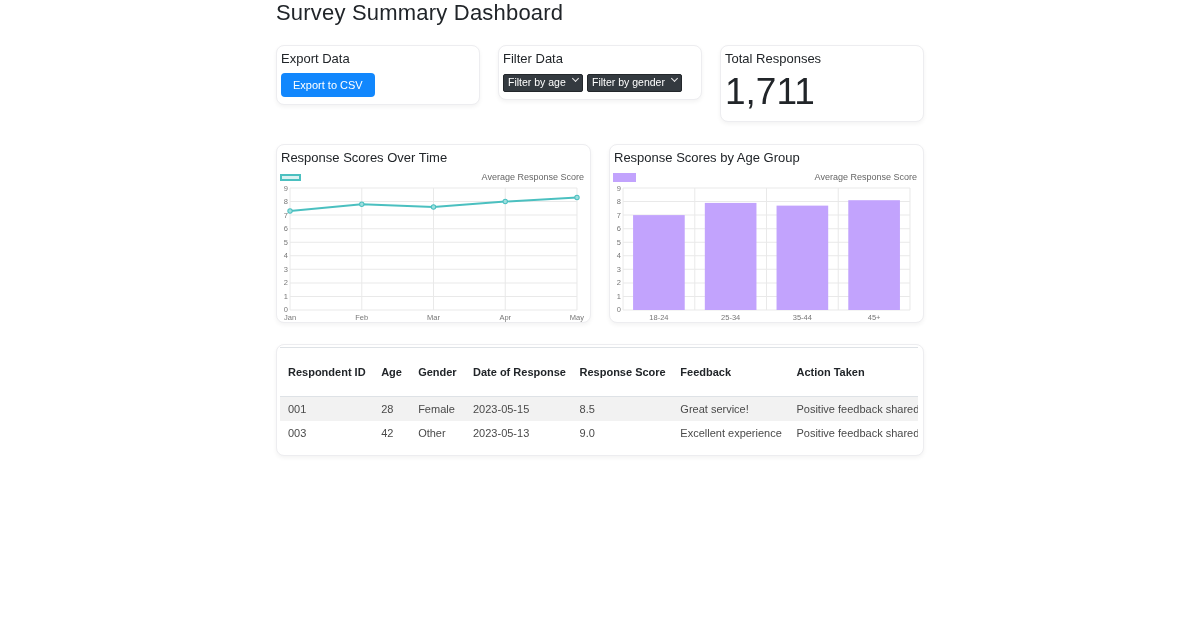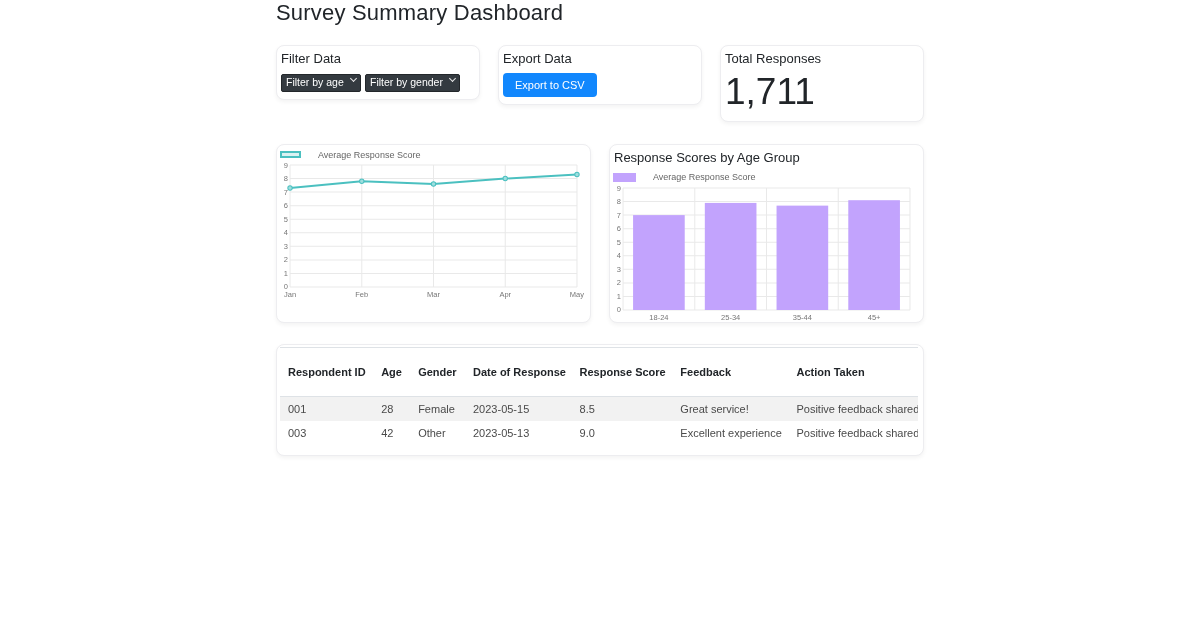--- a/index.html
+++ b/index.html
@@ -54,21 +54,21 @@
   }
   
   .big-number{
     font-size:37px;font-weight:400;line-height:1.08;
     margin:0 0 4px 1px;color:var(--text-dark);
   }
   
   .charts-row{display:flex;gap:18px;margin-top:22px;}
   .chart-card{flex:1;min-width:0;height:179px;}
   .legend{
-    display:flex;justify-content:flex-start;align-items:center;gap:17px;
+    display:flex;justify-content:space-between;align-items:center;gap:9px;
     font-size:9px;color:#666;height:11px;margin:1px 0 1px 0;
   }
   .legend-box{display:inline-block;}
   .chart-area{width:100%;}
   .chart-area svg{display:block;width:100%;height:140px;}
   
   .table-section{margin-top:21px;}
   .table-card{padding:2px 5px 10px 3px;}
   table{width:100%;border-collapse:collapse;table-layout:fixed;}
   th{
@@ -83,54 +83,55 @@
   tbody tr:nth-child(odd){background:var(--stripe);}
 </style>
 </head>
 <body>
 
 <div class="container">
 
   <h1>Survey Summary Dashboard</h1>
 
   <div class="top-row">
+
+    <div class="card">
+      <h3>Export Data</h3>
+      <button class="btn-primary">Export to CSV</button>
+    </div>
 
     <div class="card">
       <h3>Filter Data</h3>
       <div class="selects">
         <span class="select-wrap">
           <select class="dark-select">
             <option>Filter by age</option>
           </select>
           <span class="chevron"></span>
         </span>
         <span class="select-wrap">
           <select class="dark-select">
             <option>Filter by gender</option>
           </select>
           <span class="chevron"></span>
         </span>
       </div>
     </div>
 
     <div class="card">
-      <h3>Export Data</h3>
-      <button class="btn-primary">Export to CSV</button>
-    </div>
-
-    <div class="card">
       <h3>Total Responses</h3>
       <div class="big-number">1,711</div>
     </div>
 
   </div>
 
   <div class="charts-row">
 
     <div class="card chart-card">
+      <h3>Response Scores Over Time</h3>
       <div class="legend">
         <span class="legend-box" style="width: 21px; height: 7px; background: rgb(219, 242, 242); border: 2px solid rgb(75, 192, 192);"></span>
         <span>Average Response Score</span>
       </div>
       <div class="chart-area">
           <svg viewBox="0 0 303 140" preserveAspectRatio="none">
             <line x1="10" y1="126" x2="296" y2="126" stroke="#e9e9e9" stroke-width="1"></line>
             <text x="8" y="128.5" text-anchor="end" fill="#777777" font-size="7.5" font-family="Liberation Sans, DejaVu Sans, sans-serif">0</text>
             <line x1="10" y1="112.44444444444444" x2="296" y2="112.44444444444444" stroke="#e9e9e9" stroke-width="1"></line>
             <text x="8" y="114.94444444444444" text-anchor="end" fill="#777777" font-size="7.5" font-family="Liberation Sans, DejaVu Sans, sans-serif">1</text>

